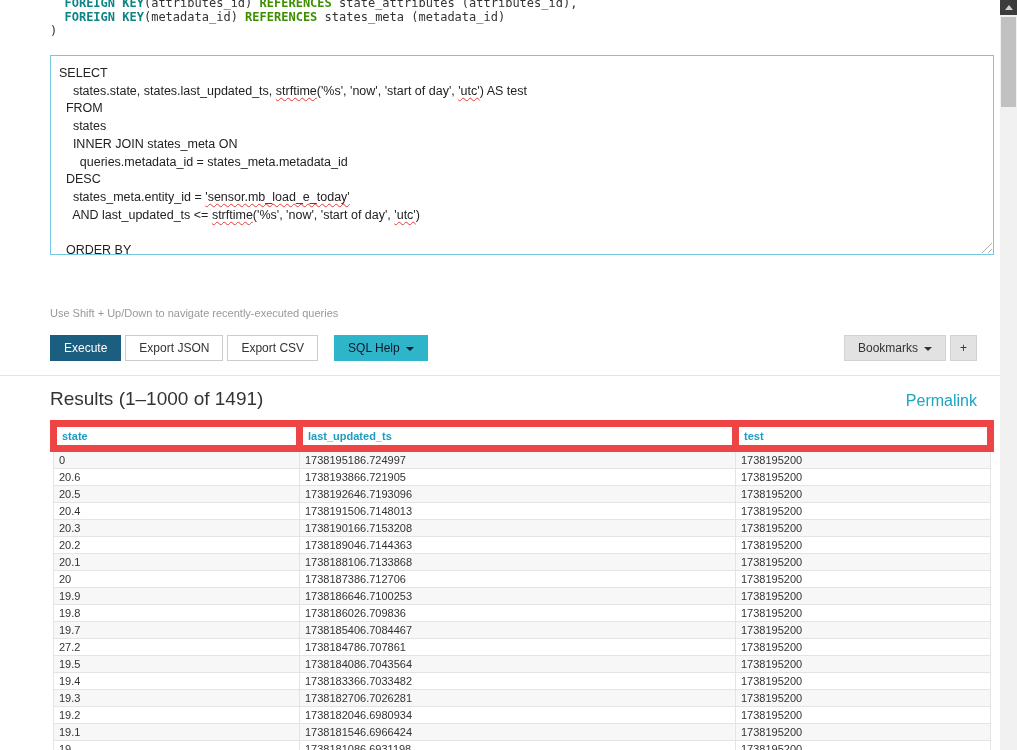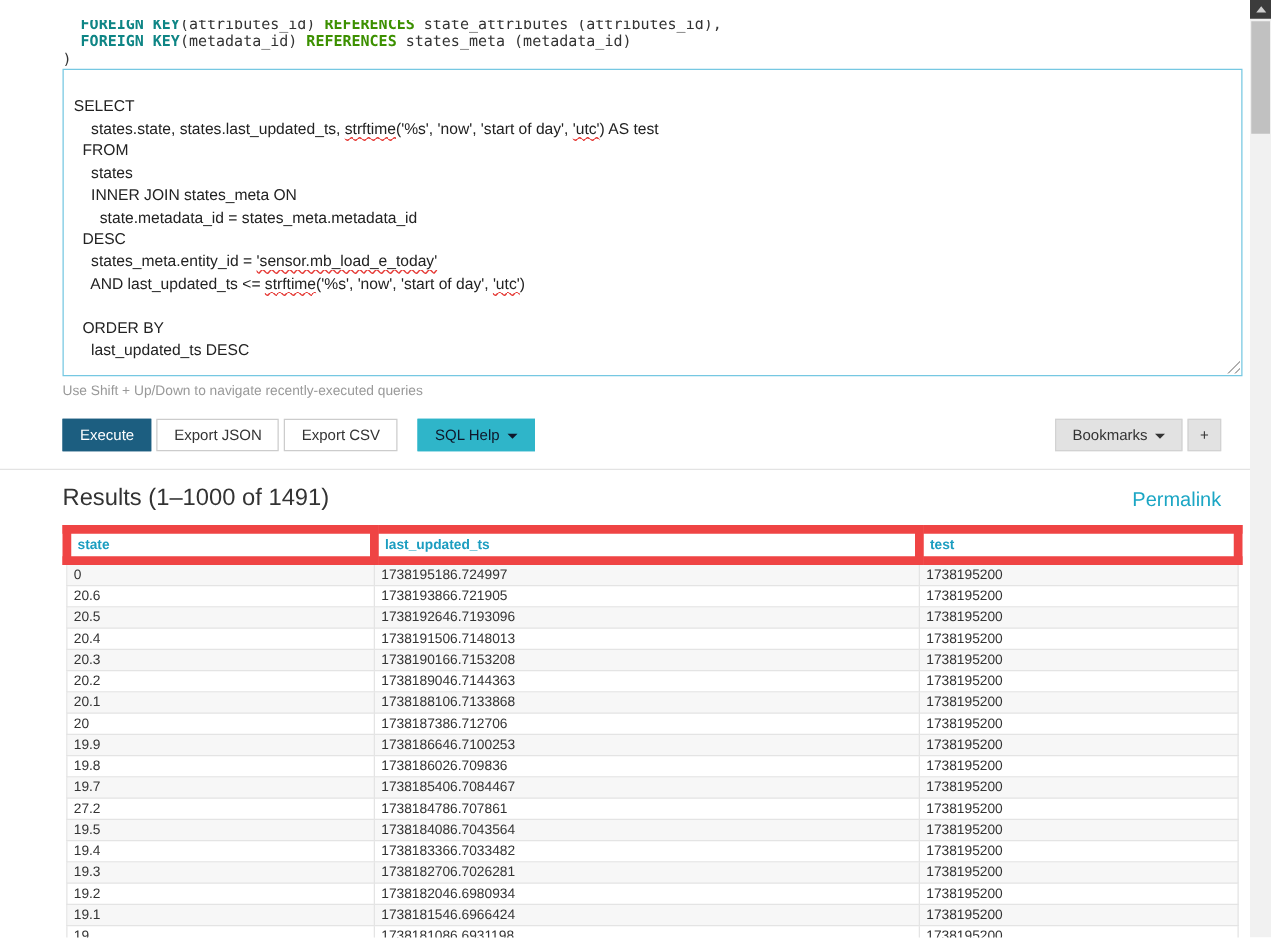--- a/index.html
+++ b/index.html
@@ -14,33 +14,33 @@
   }
   *{box-sizing:border-box;}
   html,body{margin:0;padding:0;}
   body{
     width:1017px;height:750px;overflow:hidden;position:relative;
     background:#fff;font-family:"Liberation Sans",sans-serif;color:#333;
   }
   .page{position:absolute;left:0;top:0;right:17px;bottom:0;overflow:hidden;}
 
   
-  .schema-clip{position:absolute;left:0;top:0;right:0;height:46px;overflow:hidden;margin-top:16px;}
+  .schema-clip{position:absolute;left:0;top:0;right:0;height:46px;overflow:hidden;}
   .schema{margin:-4px 0 0 50px;font-family:"DejaVu Sans Mono",monospace;font-size:12px;line-height:14px;white-space:pre;}
   .schema-line{white-space:pre;}
   .seg-kw{color:var(--keyword-teal);font-weight:bold;}
   .seg-ref{color:var(--reference-green);font-weight:bold;}
   .seg-pl{color:#333;}
 
   
   .editor{
-    position:absolute;left:50px;top:55px;width:944px;height:246px;
+    position:absolute;left:50px;top:55px;width:944px;height:200px;
     border:1px solid var(--editor-border);background:#fff;
     font-size:12.5px;line-height:17.7px;color:#222;
-    padding:21px 8px;overflow:hidden;cursor:text;
+    padding:9px 8px;overflow:hidden;cursor:text;
   }
   .qline{white-space:pre;}
   .misspelled{
     text-decoration:underline wavy var(--squiggle-red);
     text-decoration-thickness:1px;text-underline-offset:2px;
     text-decoration-skip-ink:none;
   }
   .resize-handle{
     position:absolute;right:1px;bottom:1px;width:13px;height:13px;
     background:repeating-linear-gradient(135deg,transparent 0 3px,#b0b0b0 3px 4px);
@@ -103,21 +103,21 @@
     <div class="schema" id="schema"><div class="schema-line"><span class="seg-pl">  </span><span class="seg-kw">FOREIGN KEY</span><span class="seg-pl">(attributes_id) </span><span class="seg-ref">REFERENCES</span><span class="seg-pl"> state_attributes (attributes_id),</span></div><div class="schema-line"><span class="seg-pl">  </span><span class="seg-kw">FOREIGN KEY</span><span class="seg-pl">(metadata_id) </span><span class="seg-ref">REFERENCES</span><span class="seg-pl"> states_meta (metadata_id)</span></div><div class="schema-line"><span class="seg-pl">)</span></div></div>
   </div>
 
   <div class="editor" id="editor">
     <div id="editor-lines">
         <div class="qline">SELECT</div>
         <div class="qline">    states.state, states.last_updated_ts, <span class="misspelled">strftime</span>('%s', 'now', 'start of day', <span class="misspelled">'utc'</span>) AS test</div>
         <div class="qline">  FROM</div>
         <div class="qline">    states</div>
         <div class="qline">    INNER JOIN states_meta ON</div>
-        <div class="qline">      state.metadata_id = states_meta.metadata_id</div>
+        <div class="qline">      queries.metadata_id = states_meta.metadata_id</div>
         <div class="qline">  DESC</div>
         <div class="qline">    states_meta.entity_id = <span class="misspelled">'sensor.mb_load_e_today'</span></div>
         <div class="qline">    AND last_updated_ts &lt;= <span class="misspelled">strftime</span>('%s', 'now', 'start of day', <span class="misspelled">'utc'</span>)</div>
         <div class="qline">&nbsp;</div>
         <div class="qline">  ORDER BY</div>
         <div class="qline">    last_updated_ts DESC</div>
       </div>
     <div class="resize-handle"></div>
   </div>
 

